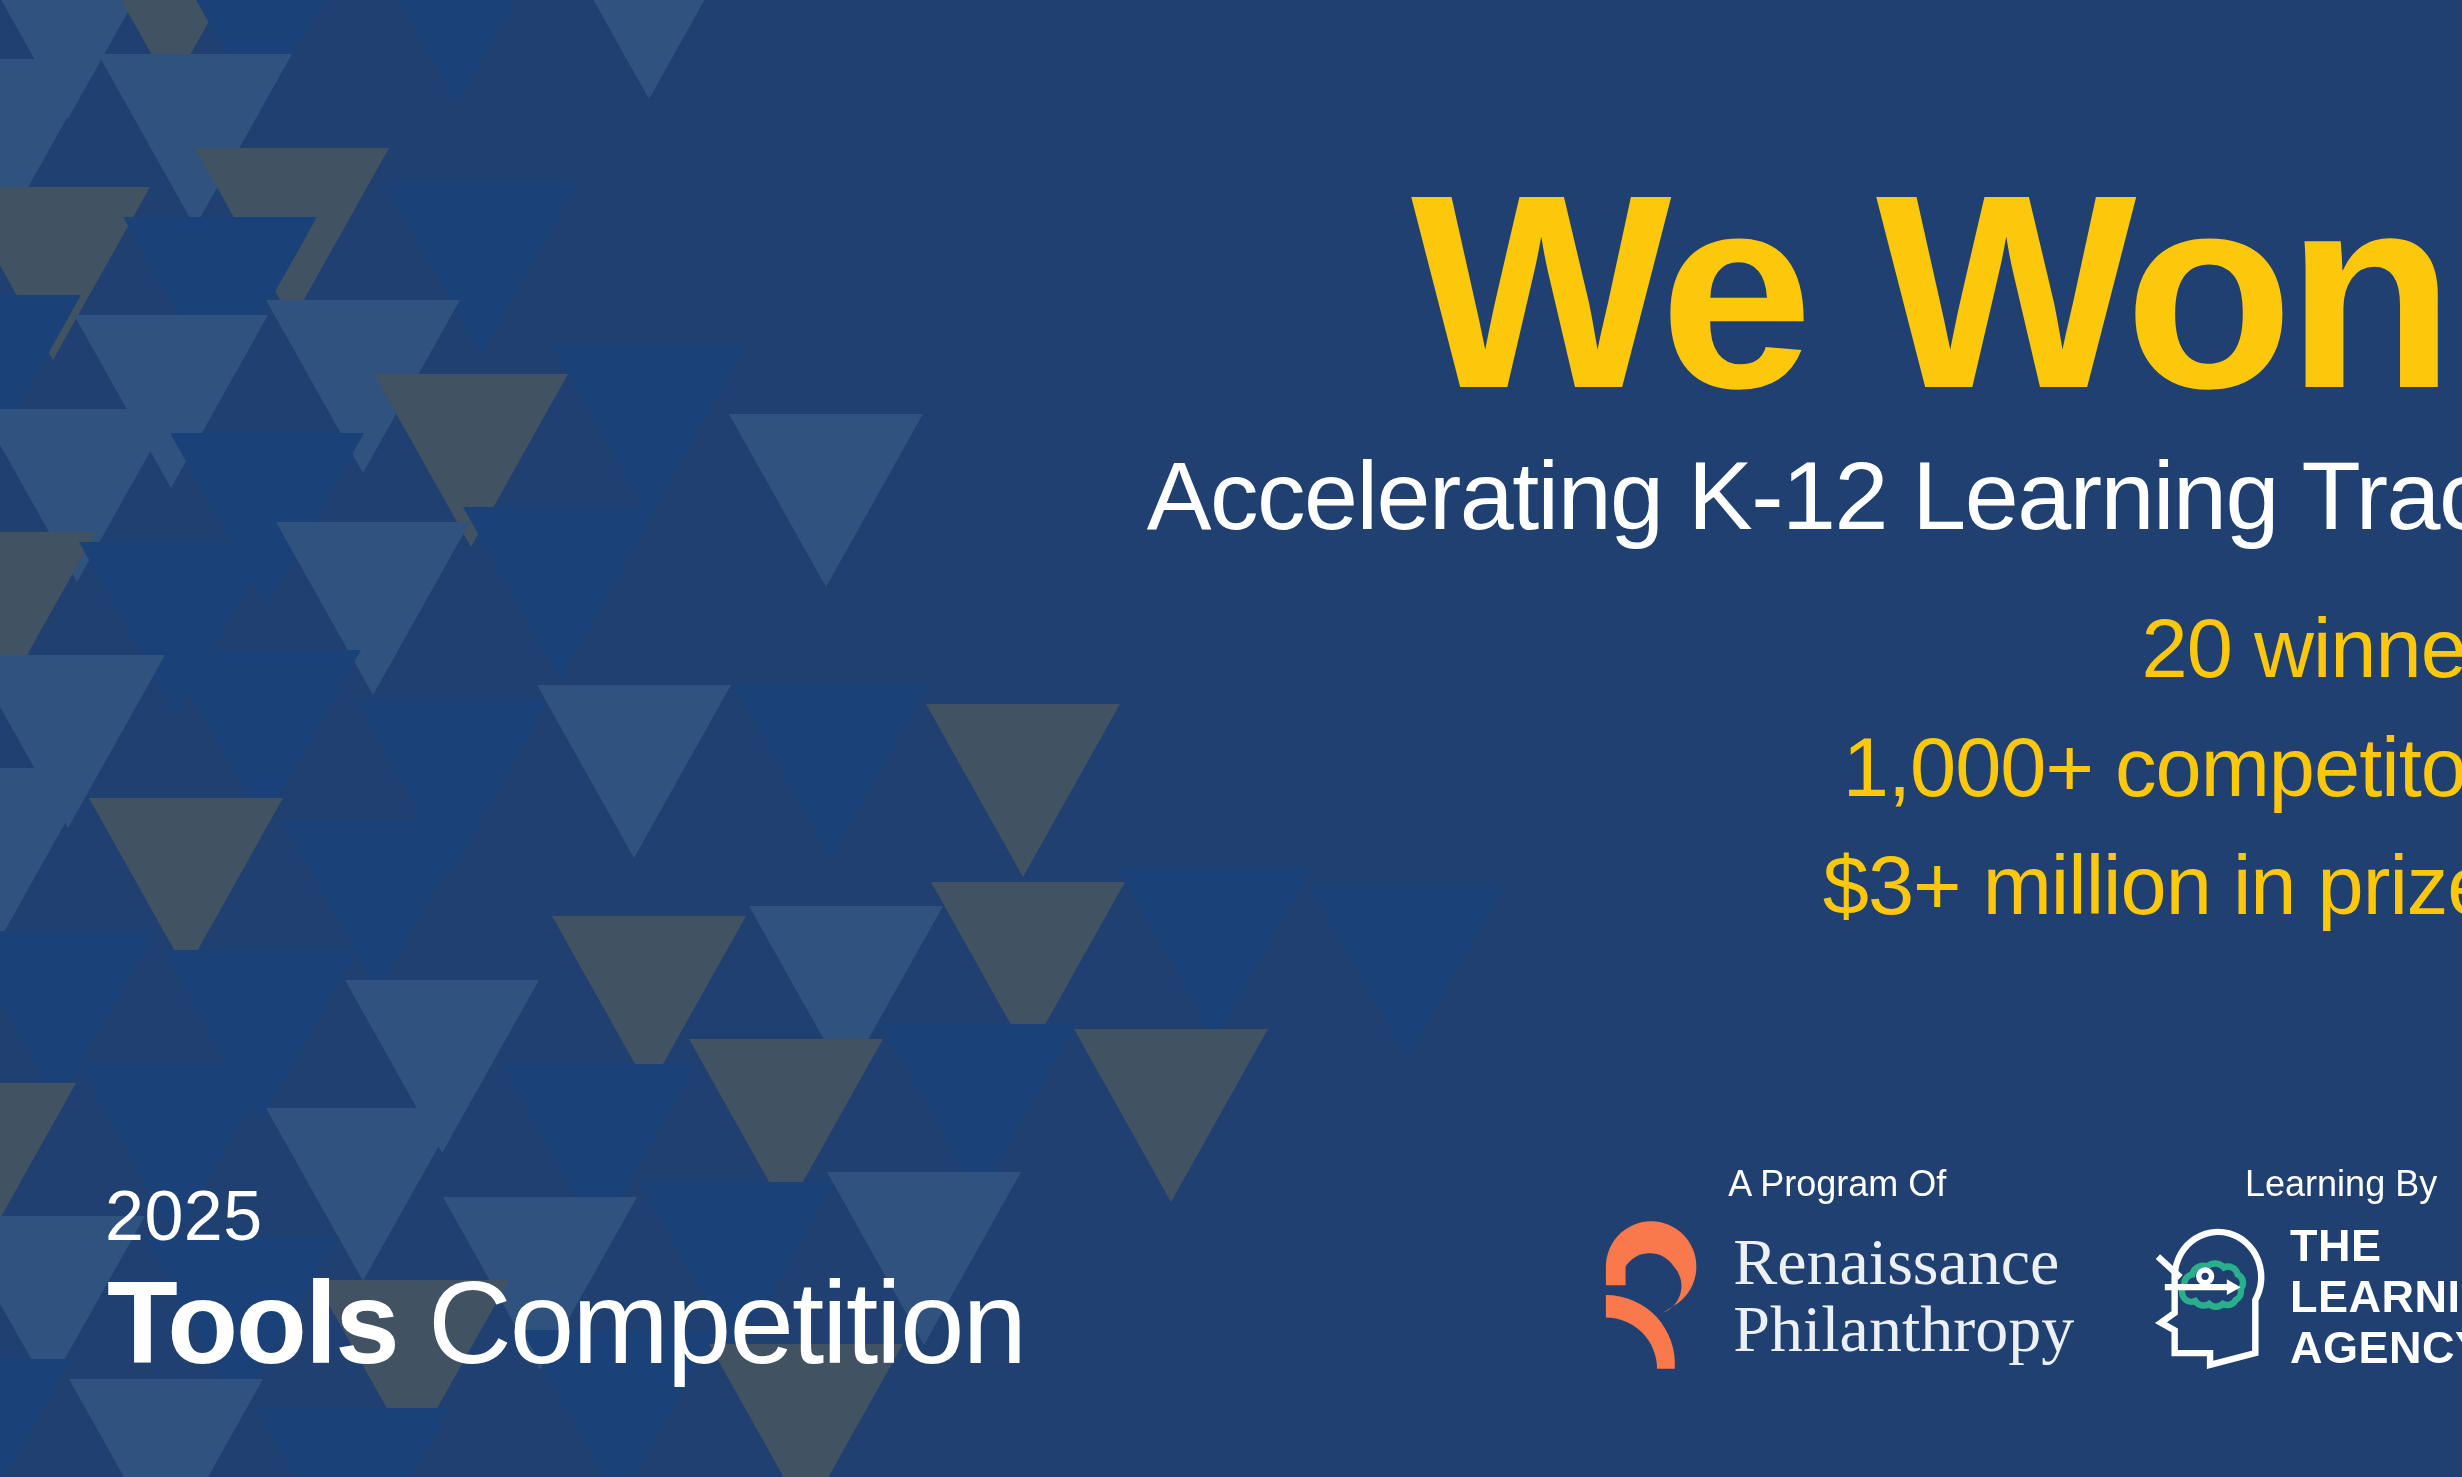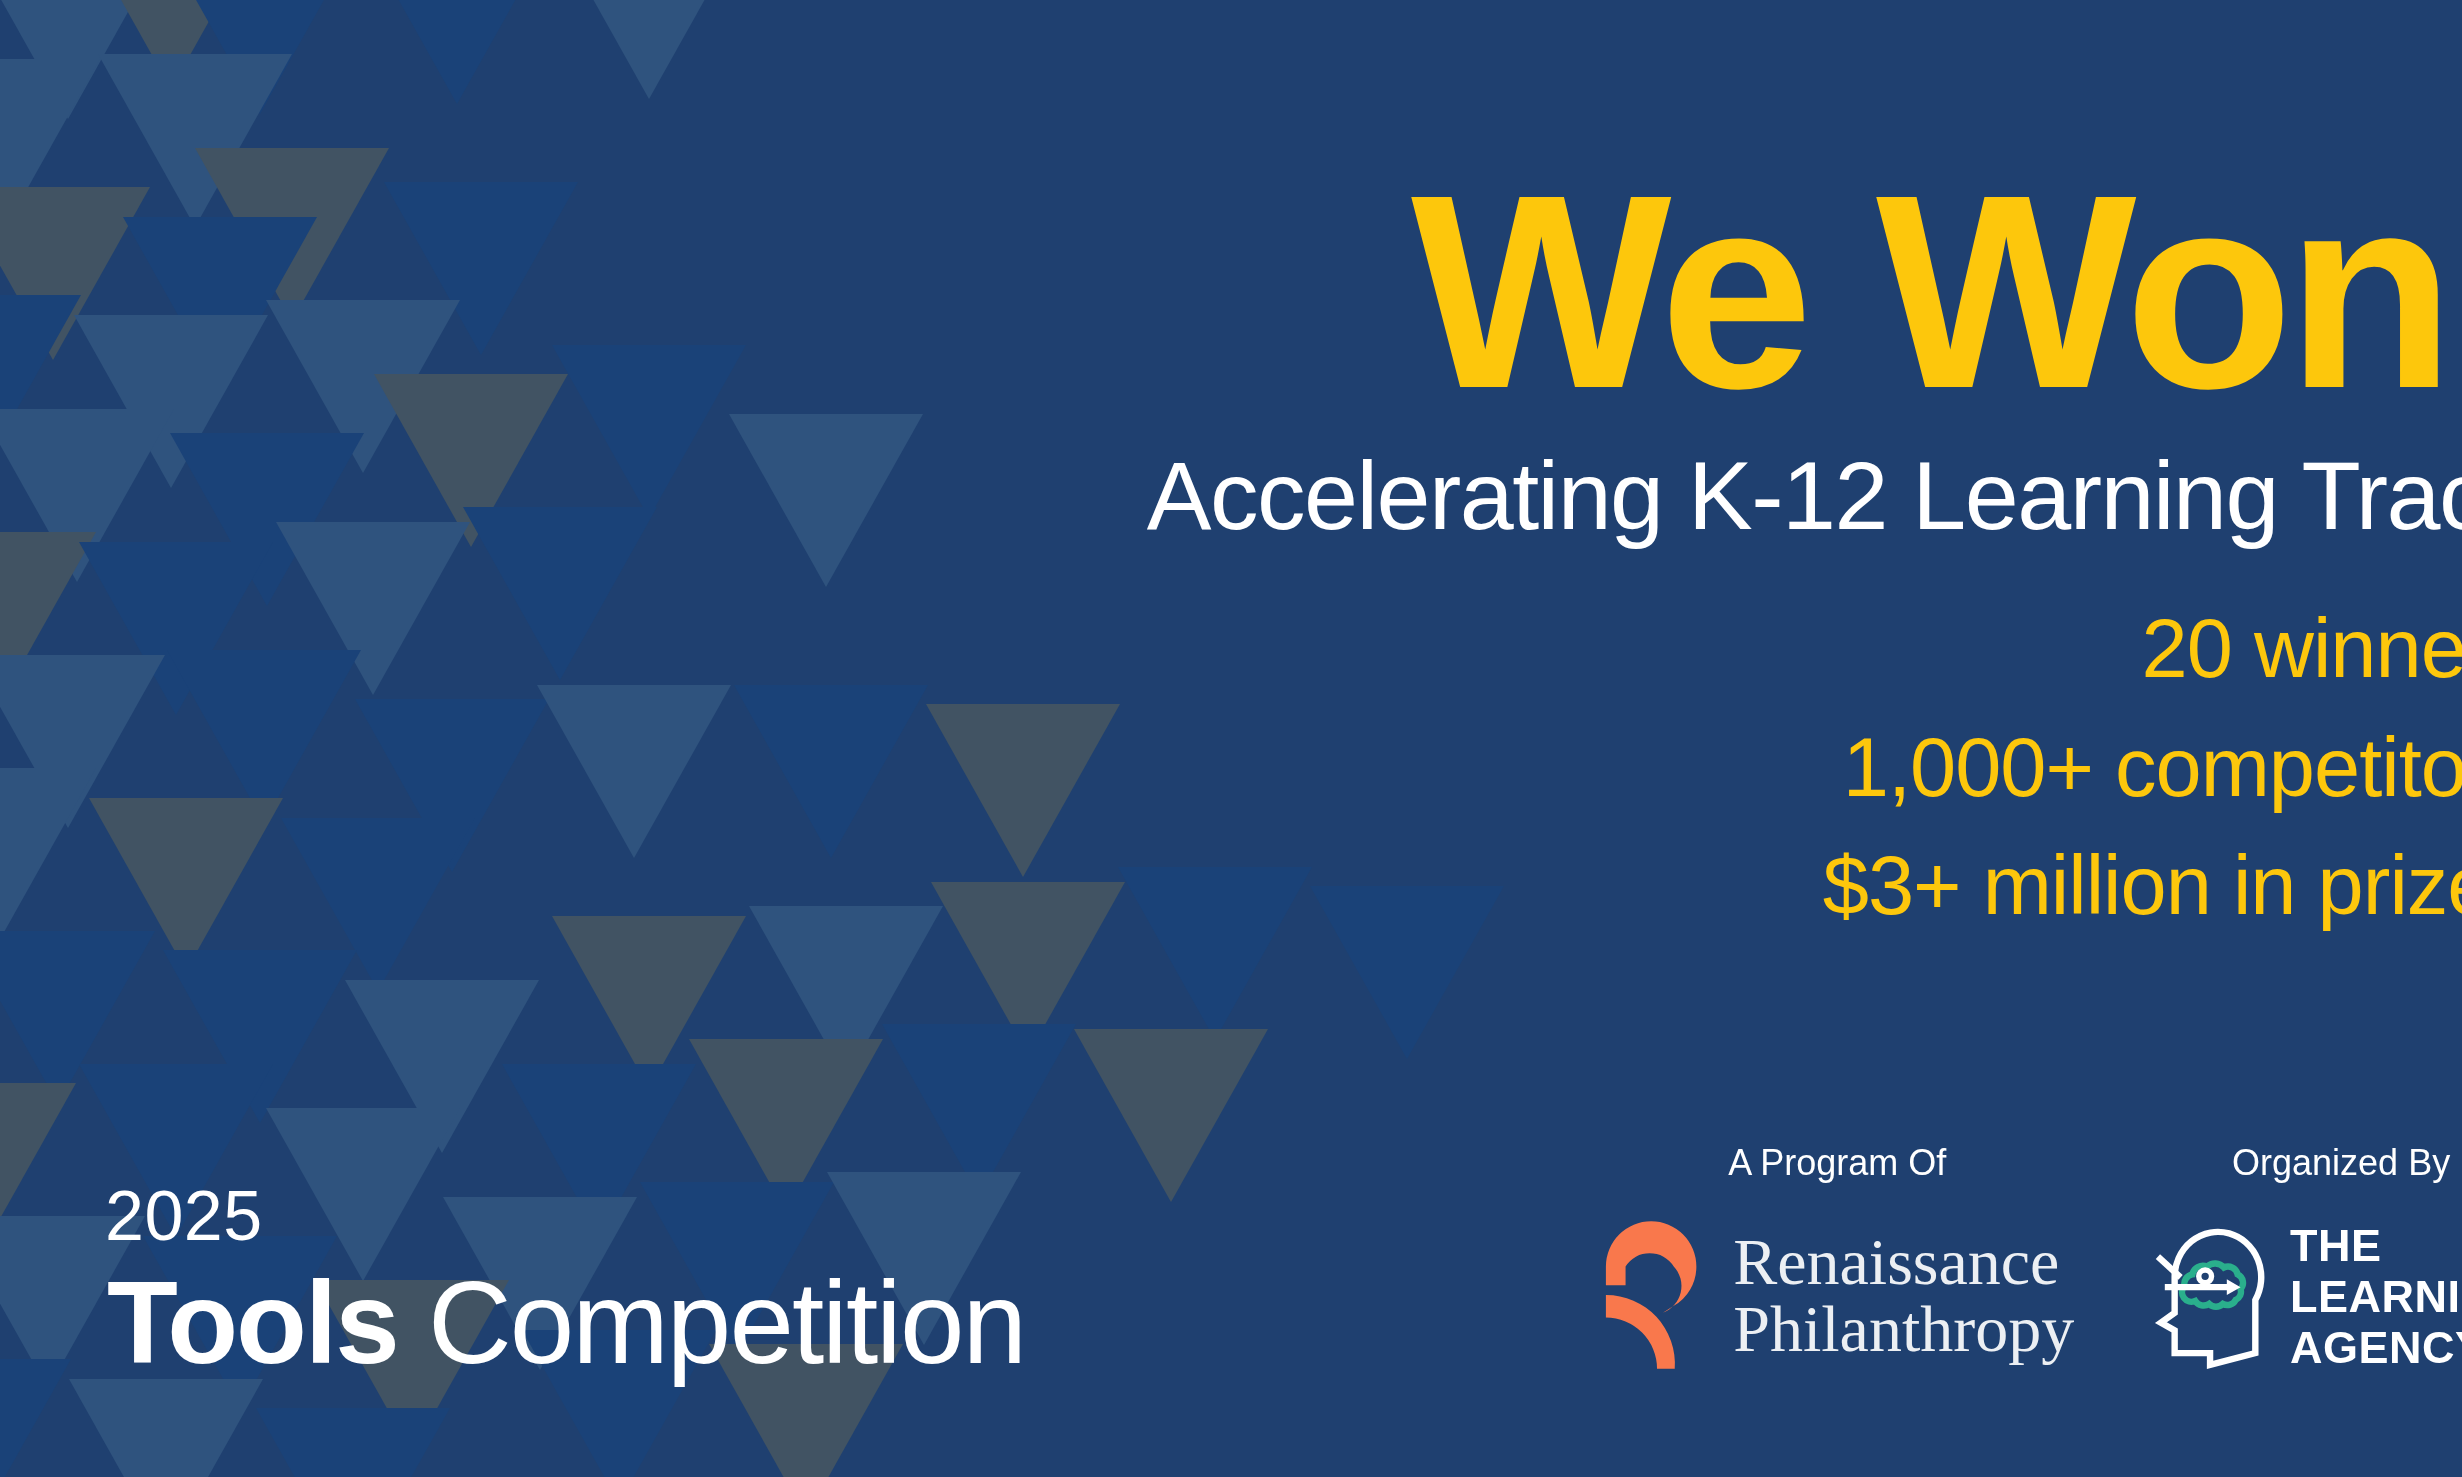--- a/index.html
+++ b/index.html
@@ -74,21 +74,21 @@
   }
   .brand-name .bold{font-weight:700;}
   
   .partners{
     position:absolute;
     right:98px;bottom:103px;
     display:flex;
     align-items:flex-start;
     gap:79px;
   }
-  .partner{display:flex;flex-direction:column;align-items:center;gap:21px;}
+  .partner{display:flex;flex-direction:column;align-items:center;}
   .partner-label{
     color:#ffffff;
     font-size:36px;
     font-weight:400;
     letter-spacing:0px;
     line-height:1;
     margin:0 0 19.7px 0;
     white-space:nowrap;
   }
   .partner-lockup{display:flex;align-items:center;gap:14.8px;}
@@ -206,21 +206,21 @@
           <path d="M12 150 L12 196 A104 104 0 0 1 116 300 L152 300 A140 140 0 0 0 12 150 Z" fill="#f9784c"></path>
         </svg>
         <div class="rp-word">
           <span>Renaissance</span>
           <span>Philanthropy</span>
         </div>
       </div>
     </div>
 
     <div class="partner">
-      <div class="partner-label">Organized By</div>
+      <div class="partner-label">Learning By</div>
       <div class="partner-lockup">
         <svg class="la-mark" viewBox="0 0 248 290">
           <g fill="none" stroke="#ffffff" stroke-width="13" stroke-linejoin="miter" stroke-linecap="butt">
 
             <path d="M208 150
                      A88 92 0 1 0 44 104
                      L44 176
                      L16 196
                      L44 212
                      L44 258

